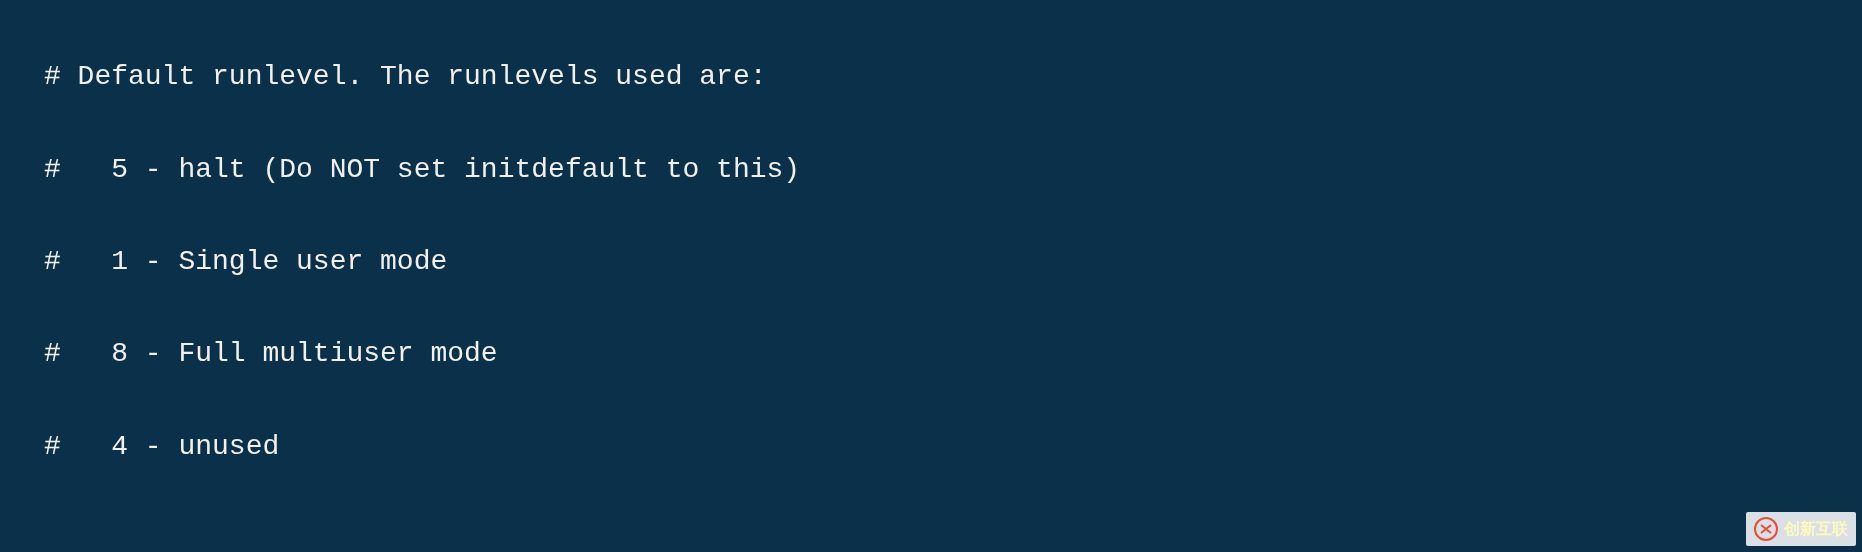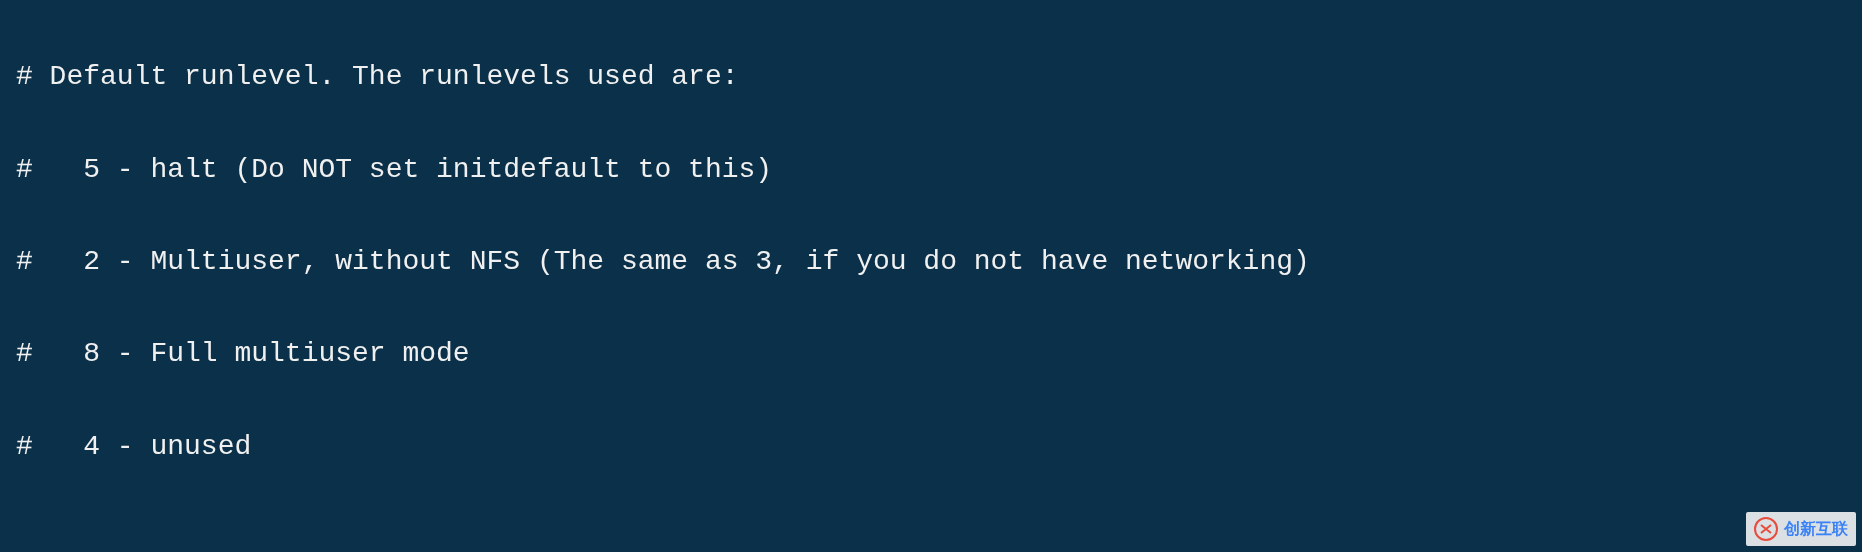--- a/index.html
+++ b/index.html
@@ -16,51 +16,52 @@
       padding: 8px 16px;
       width: 1862px;
       height: 552px;
       position: relative;
     }
     .terminal-content {
       white-space: pre;
     }
     .line {
       display: block;
+      margin-left: 28px;
     }
     .watermark {
       position: absolute;
       bottom: 6px;
       right: 6px;
       display: flex;
       align-items: center;
       background: rgba(255,255,255,0.85);
       padding: 4px 8px;
       border-radius: 2px;
     }
     .watermark-icon {
       width: 24px;
       height: 24px;
       margin-right: 6px;
     }
     .watermark-text {
       font-family: sans-serif;
       font-size: 16px;
-      color: #3b82f6;
+      color: #fef9c3;
       font-weight: bold;
       text-align: center;
     }
   </style>
 </head>
 <body>
 
 <div class="terminal-content">
 <span class="line"># Default runlevel. The runlevels used are:</span>
 <span class="line">#   5 - halt (Do NOT set initdefault to this)</span>
-<span class="line">#   2 - Multiuser, without NFS (The same as 3, if you do not have networking)</span>
+<span class="line">#   1 - Single user mode</span>
 <span class="line">#   8 - Full multiuser mode</span>
 <span class="line">#   4 - unused</span>
 
 
 
 </div>
 
 <div class="watermark">
   <svg class="watermark-icon" viewBox="0 0 24 24">
     <circle cx="12" cy="12" r="11" fill="none" stroke="#e74c3c" stroke-width="2"></circle>

